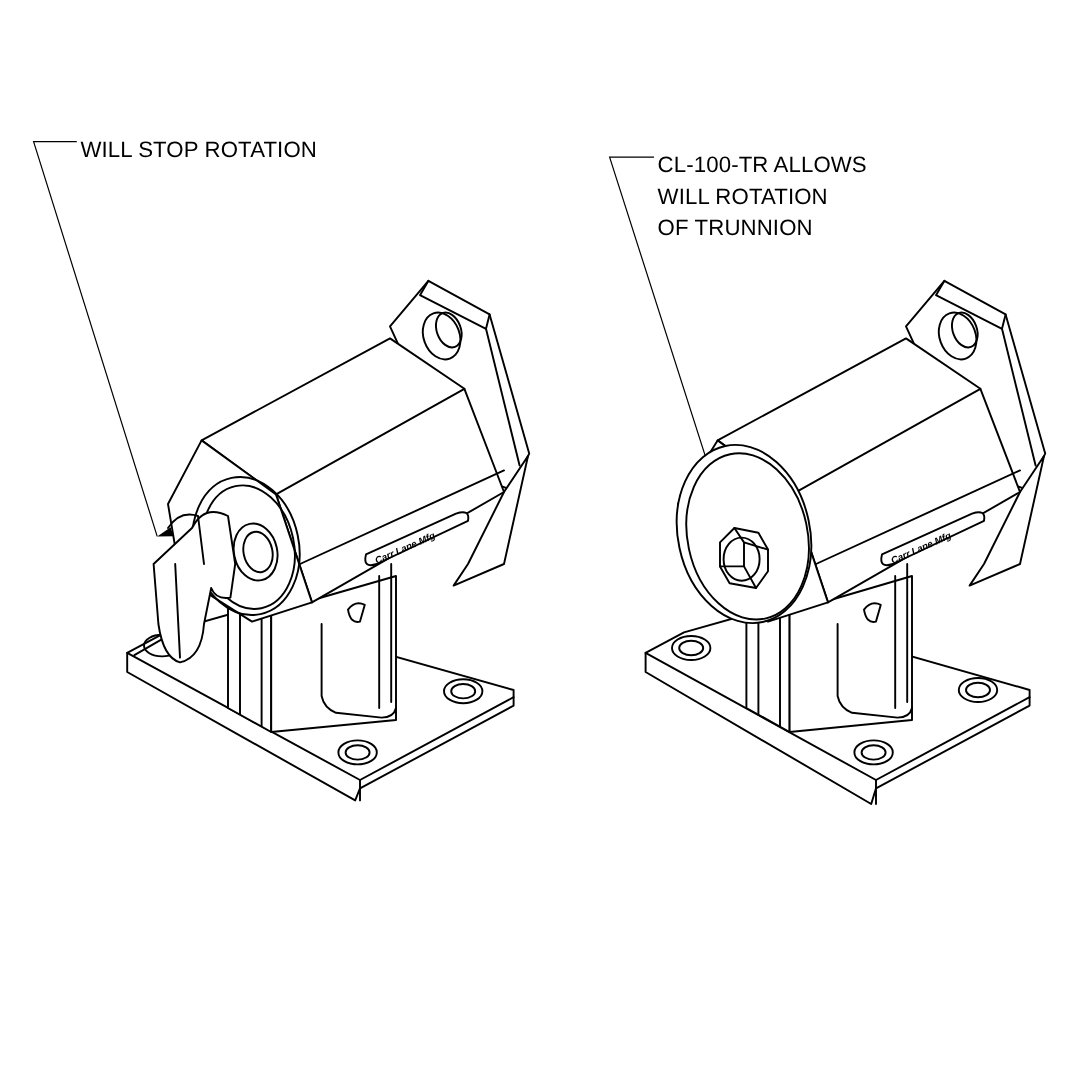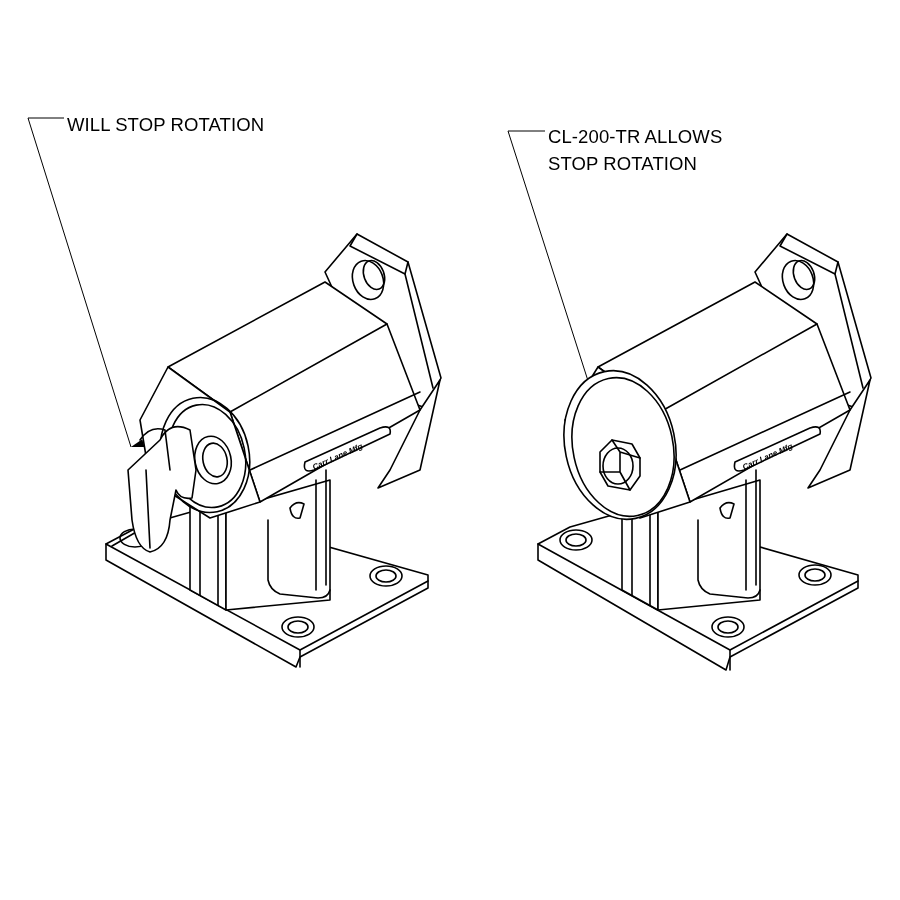--- a/index.html
+++ b/index.html
@@ -13,22 +13,23 @@
     .lbl { font-family: "Liberation Sans", sans-serif; font-weight: bold; font-style: italic; font-size: 8px; fill: #000; }
   </style>
 </head>
 <body>
 
 <div class="callout" style="left:67px; top:112px;">
   <div>WILL STOP ROTATION</div>
 </div>
 
 <div class="callout" style="left:548px; top:124px;">
-  <div>CL-200-TR ALLOWS</div>
-  <div>STOP ROTATION</div>
+  <div>CL-100-TR ALLOWS</div>
+  <div>WILL ROTATION</div>
+  <div>OF TRUNNION</div>
 </div>
 
 <svg class="drawing" width="900" height="900" viewBox="0 0 900 900">
   <defs>
     <marker id="arrow" markerWidth="10" markerHeight="14" refX="5" refY="13" orient="auto" markerUnits="userSpaceOnUse">
       <path d="M1,0 L5,13 L9,0 Z" fill="#000"></path>
     </marker>
   </defs>
 
   <g>

